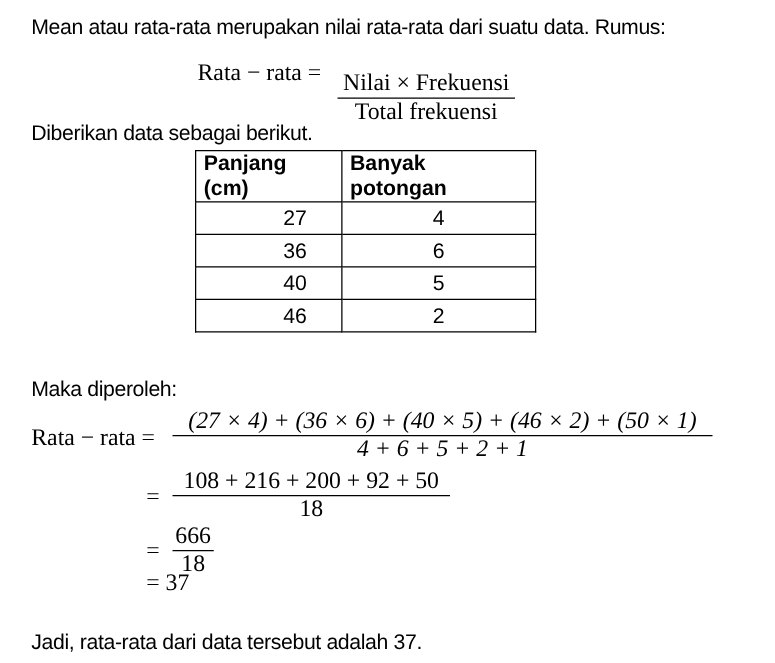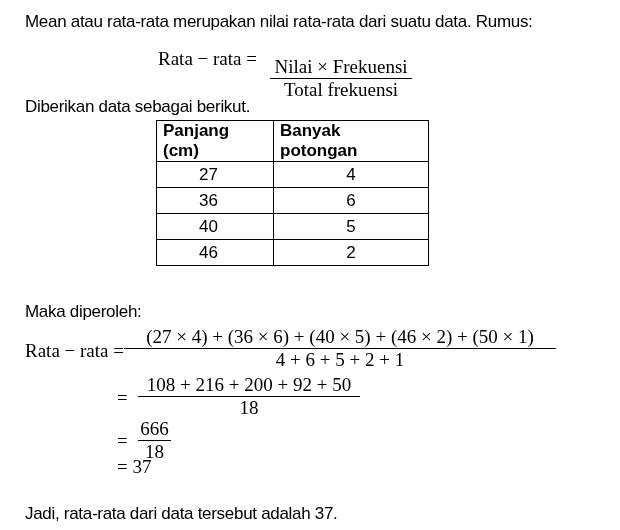--- a/index.html
+++ b/index.html
@@ -7,21 +7,21 @@
          font-family: "Liberation Sans", "DejaVu Sans", sans-serif; }
   .txt { position:absolute; font-size:17px; white-space:nowrap; letter-spacing:-0.3px; }
   .math { position:absolute; font-family: "Liberation Serif", "DejaVu Serif", serif; font-size:19px; white-space:nowrap; }
   .frac { position:absolute; text-align:center; font-family: "Liberation Serif", "DejaVu Serif", serif; font-size:19px; }
   .frac .num { display:block; line-height:22px; padding:0 1px; white-space:nowrap; }
   .frac .bar { display:block; border-top:1.3px solid #000; }
   .frac .den { display:block; line-height:22px; white-space:nowrap; }
   table.data { position:absolute; left:156px; top:120px; border-collapse:collapse; font-size:17px;padding-left:23px; }
   table.data th, table.data td { border:1.3px solid #000; height:25px; padding:0; text-align:left; }
   table.data th { font-weight:bold; padding:0 6px; }
-  table.data td.c1 { width:117px; padding-left:42px; box-sizing:border-box; }
+  table.data td.c1 { width:117px; padding-left:42px; box-sizing:border-box;text-align:center; }
   table.data td.c2 { padding-left:0; text-align:center; }
   table.data th.h1 { width:117px; box-sizing:border-box; }
   table.data th.h2 { width:155px; box-sizing:border-box;margin-left:21px; }
 </style>
 </head>
 <body>
 
 <div class="txt" style="left:25px; top:12px;">Mean atau rata-rata merupakan nilai rata-rata dari suatu data. Rumus:</div>
 
 <div>
@@ -59,21 +59,21 @@
       <td class="c1">46</td>
       <td class="c2">2</td>
     </tr>
   </tbody>
 </table>
 
 <div class="txt" style="left:25px; top:302px;">Maka diperoleh:</div>
 
 <div>
   <div class="math" style="left:25px; top:340px;">Rata − rata =</div>
-  <div class="frac" style="left:124px; top:326px; width:432px;">
+  <div class="frac" style="left:138px; top:326px; width:432px;font-style:italic;">
     <span class="num">(27 × 4) + (36 × 6) + (40 × 5) + (46 × 2) + (50 × 1)</span>
     <span class="bar"></span>
     <span class="den">4 + 6 + 5 + 2 + 1</span>
   </div>
 
   <div class="math" style="left:117px; top:387px;">=</div>
   <div class="frac" style="left:138px; top:374px; width:222px;">
     <span class="num">108 + 216 + 200 + 92 + 50</span>
     <span class="bar"></span>
     <span class="den">18</span>

